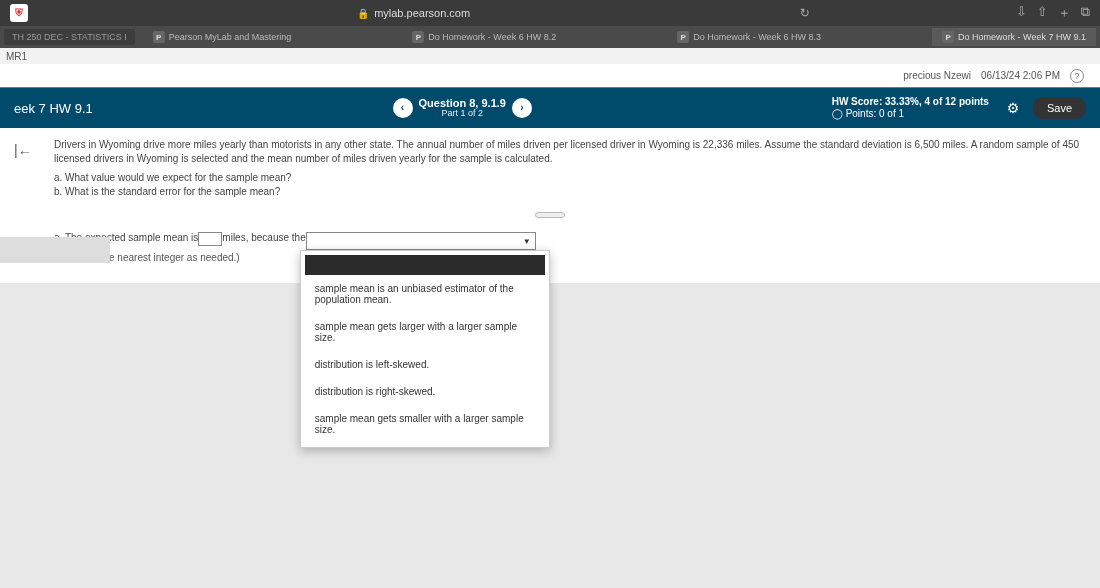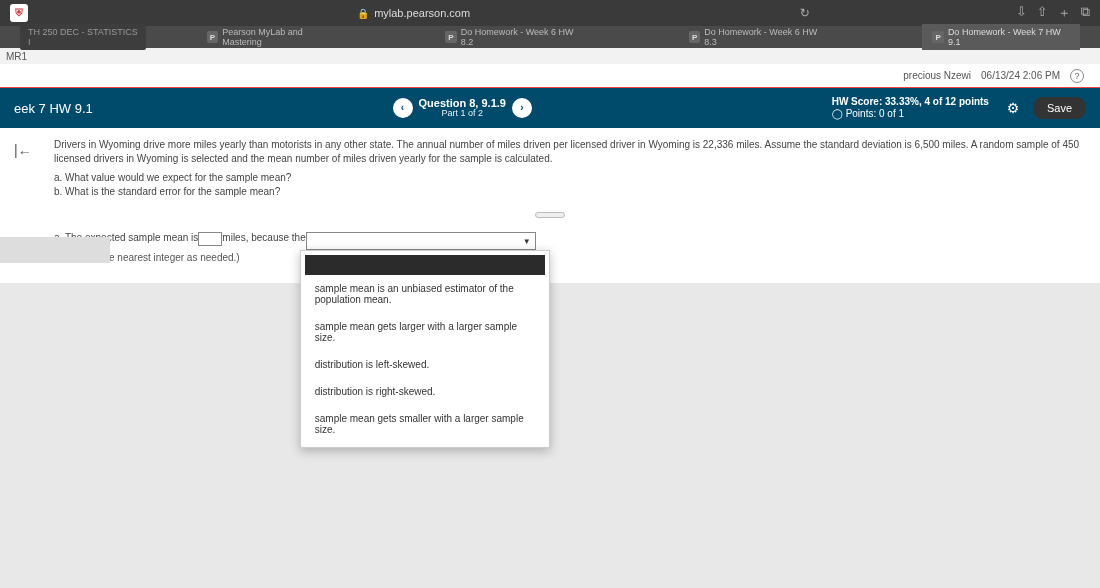--- a/index.html
+++ b/index.html
@@ -5,21 +5,21 @@
   * { margin: 0; padding: 0; box-sizing: border-box; font-family: -apple-system, BlinkMacSystemFont, "Segoe UI", sans-serif; }
   body { background: #e8e8e8; width: 1100px; height: 588px; overflow: hidden; font-size: 11px; color: #333; }
 
   .browser-bar { background: #3a3a3a; height: 26px; display: flex; align-items: center; padding: 0 10px; color: #ccc; gap: 6px; }
   .browser-bar .shield { width: 18px; height: 18px; background: #fff; display:flex;align-items:center;justify-content:center;border-radius:3px;color:#d32f2f;font-size:10px;font-weight:bold; }
   .browser-bar .url-area { flex:1; display:flex; align-items:center; justify-content:center; gap:4px; color:#ddd; font-size:11px; }
   .browser-bar .url-area .lock { font-size:10px; }
   .browser-bar .right-icons { display:flex; gap:10px; font-size:13px; color:#aaa; }
   .reload { font-size:12px; color:#aaa; margin-left:auto; margin-right:200px;}
 
-  .tab-strip { background: #4a4a4a; height: 22px; display:flex; align-items:center; padding:0 20px; color:#bbb; font-size:9px;gap:43px; }
+  .tab-strip { background: #4a4a4a; height: 22px; display:flex; align-items:center; padding:0 4px; color:#bbb; font-size:9px; }
   .tab-strip .course { background:#3d3d3d; padding:3px 8px; border-radius:2px; margin-right:8px; color:#999; display:flex;align-items:center;gap:4px; }
   .tab-strip .tab { padding:3px 10px; display:flex; align-items:center; gap:4px; }
   .tab-strip .tab.active { background:#5a5a5a; color:#ddd; }
   .tab-strip .spacer { flex:1; }
   .p-badge { width:12px;height:12px;background:#666;border-radius:2px;display:inline-flex;align-items:center;justify-content:center;font-size:8px;color:#ddd;font-weight:bold; }
 
   .row-mr1 { background:#f2f2f2; height:16px; padding:0 6px; font-size:10px; color:#555; display:flex;align-items:center; }
 
   .user-row { background:#fff; height:24px; display:flex; align-items:center; justify-content:flex-end; padding:0 16px; font-size:10px; color:#555; gap:10px; border-bottom:1px solid #ef4444; }
   .user-row .help { width:14px;height:14px;border:1px solid #888;border-radius:50%;display:inline-flex;align-items:center;justify-content:center;font-size:9px;color:#666; }

